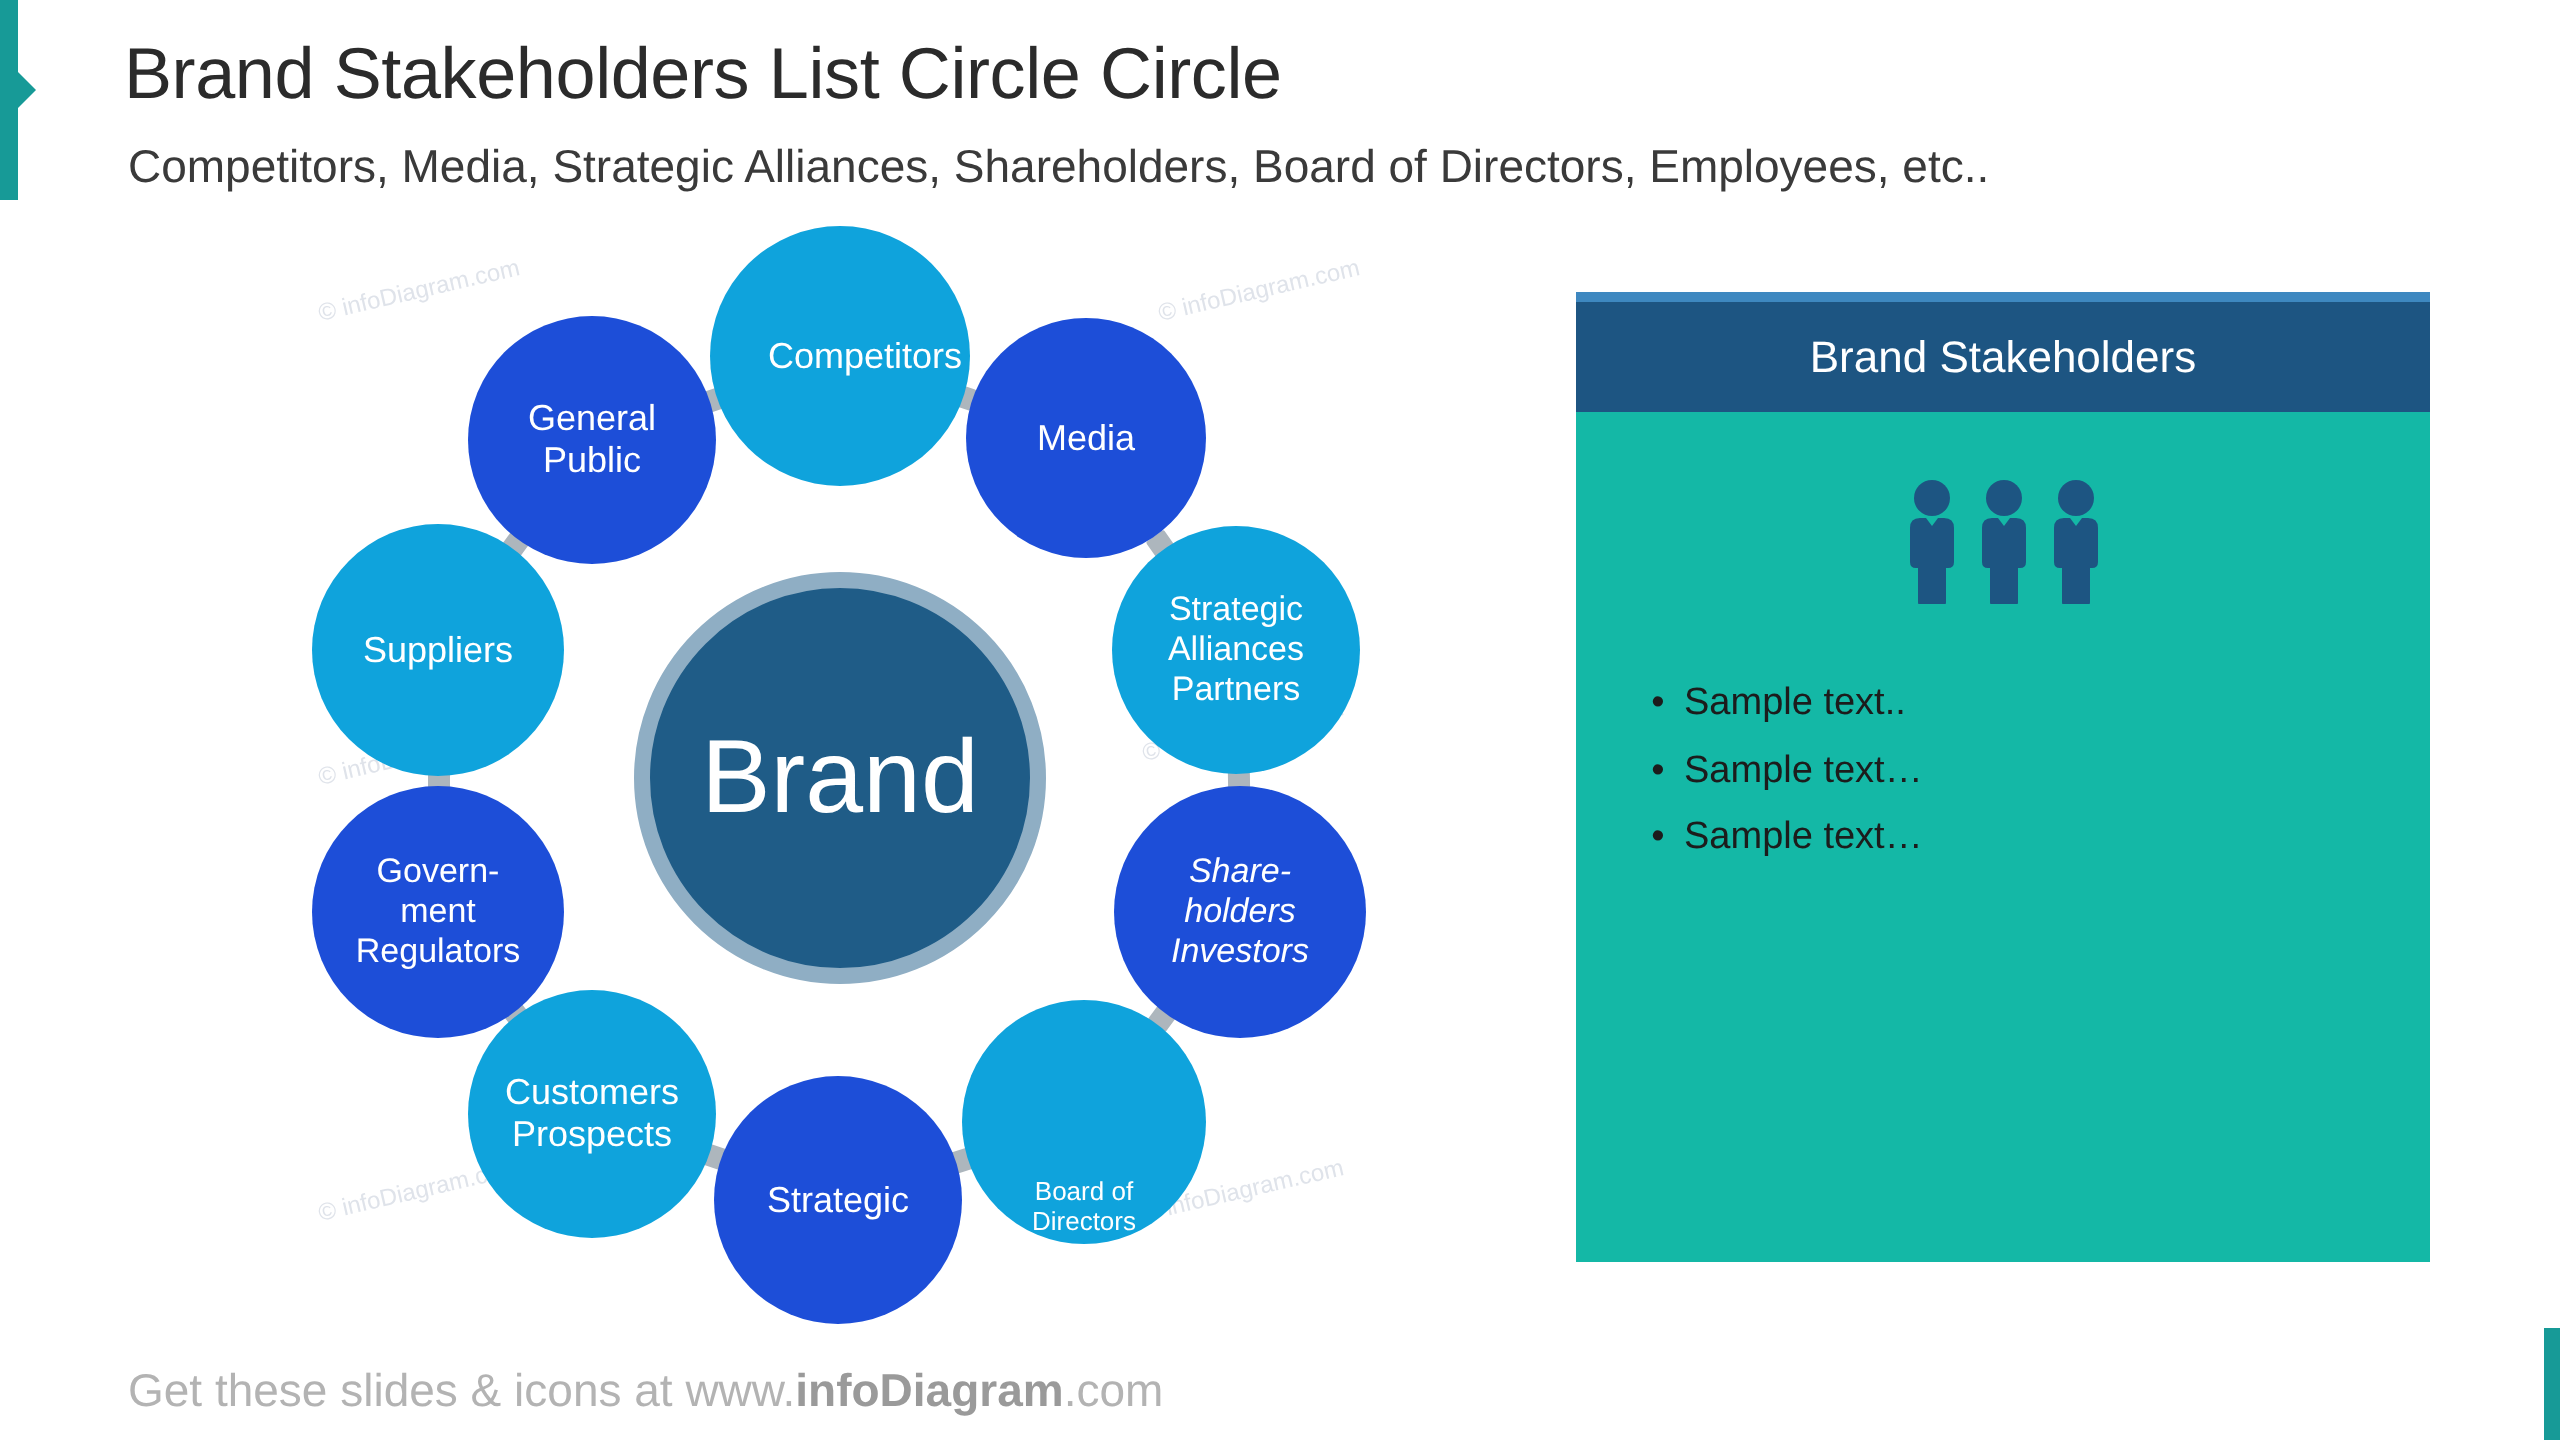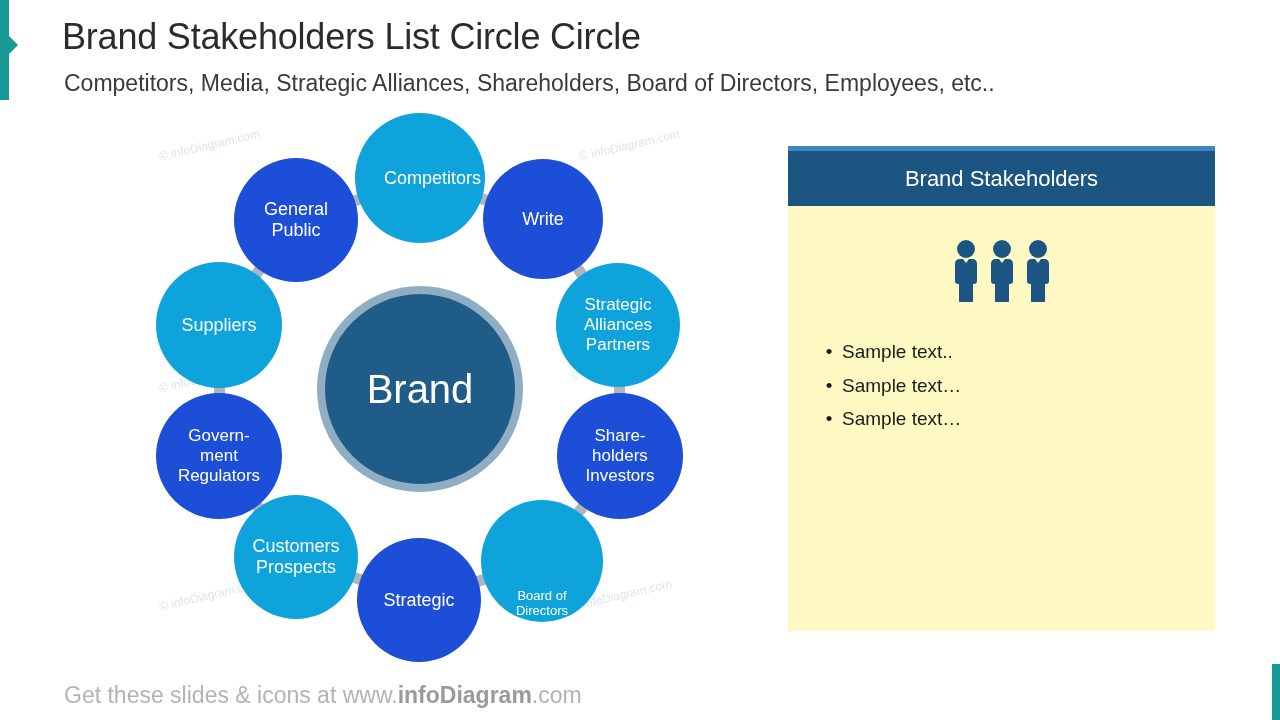--- a/index.html
+++ b/index.html
@@ -80,21 +80,21 @@
   .node-center {
     position: absolute;
     border-radius: 50%;
     background: #1F5C87;
     border: 8px solid #8FAEC4;
     box-sizing: border-box;
     display: flex;
     align-items: center;
     justify-content: center;
     color: #ffffff;
-    font-size: 40px;
+    font-size: 52px;
   }
 
   .connector {
     position: absolute;
     width: 11px; height: 11px;
     background: #ADB6BD;
     border-radius: 1px;
   }
 
   .wm {
@@ -104,21 +104,21 @@
     transform: rotate(-13deg);
     white-space: nowrap;
     pointer-events: none;
   }
 
   
   .panel {
     position: absolute;
     left: 788px; top: 146px;
     width: 427px; height: 485px;
-    background: #fef9c3;
+    background: #14b8a6;
   }
   .panel-header {
     position: relative;
     height: 60px;
     background: #1D5582;
     display: flex;
     align-items: center;
     justify-content: center;
     border-top: 5px solid #3E88C0;
     box-sizing: border-box;
@@ -197,26 +197,26 @@
       <div class="connector" style="left: 112px; top: 393px; transform: rotate(-127.321deg);"></div>
       <div class="connector" style="left: 73.5px; top: 277px; transform: rotate(-90deg);"></div>
       <div class="connector" style="left: 112px; top: 159px; transform: rotate(-53.7462deg);"></div>
       <div class="connector" style="left: 212.5px; top: 85.5px; transform: rotate(-18.7117deg);"></div>
     </div>
   <div id="node-layer">
       <div class="node node-blue" style="left: 215px; top: 5px; width: 130px; height: 130px; font-size: 18px; justify-content: flex-end;">
         <span>Competitors</span>
       </div>
       <div class="node node-teal" style="left: 343px; top: 51px; width: 120px; height: 120px; font-size: 18px;">
-        <span>Write</span>
+        <span>Media</span>
       </div>
       <div class="node node-blue" style="left: 416px; top: 155px; width: 124px; height: 124px; font-size: 17px;">
         <span>Strategic<br>Alliances<br>Partners</span>
       </div>
-      <div class="node node-teal" style="left: 417px; top: 285px; width: 126px; height: 126px; font-size: 17px;">
+      <div class="node node-teal" style="left: 417px; top: 285px; width: 126px; height: 126px; font-size: 17px; font-style: italic;">
         <span>Share-<br>holders<br>Investors</span>
       </div>
       <div class="node node-blue" style="left: 341px; top: 392px; width: 122px; height: 122px; font-size: 13px; align-items: flex-end;">
         <span>Board of<br>Directors</span>
       </div>
       <div class="node node-teal" style="left: 217px; top: 430px; width: 124px; height: 124px; font-size: 18px;">
         <span>Strategic</span>
       </div>
       <div class="node node-blue" style="left: 94px; top: 387px; width: 124px; height: 124px; font-size: 18px;">
         <span>Customers<br>Prospects</span>

